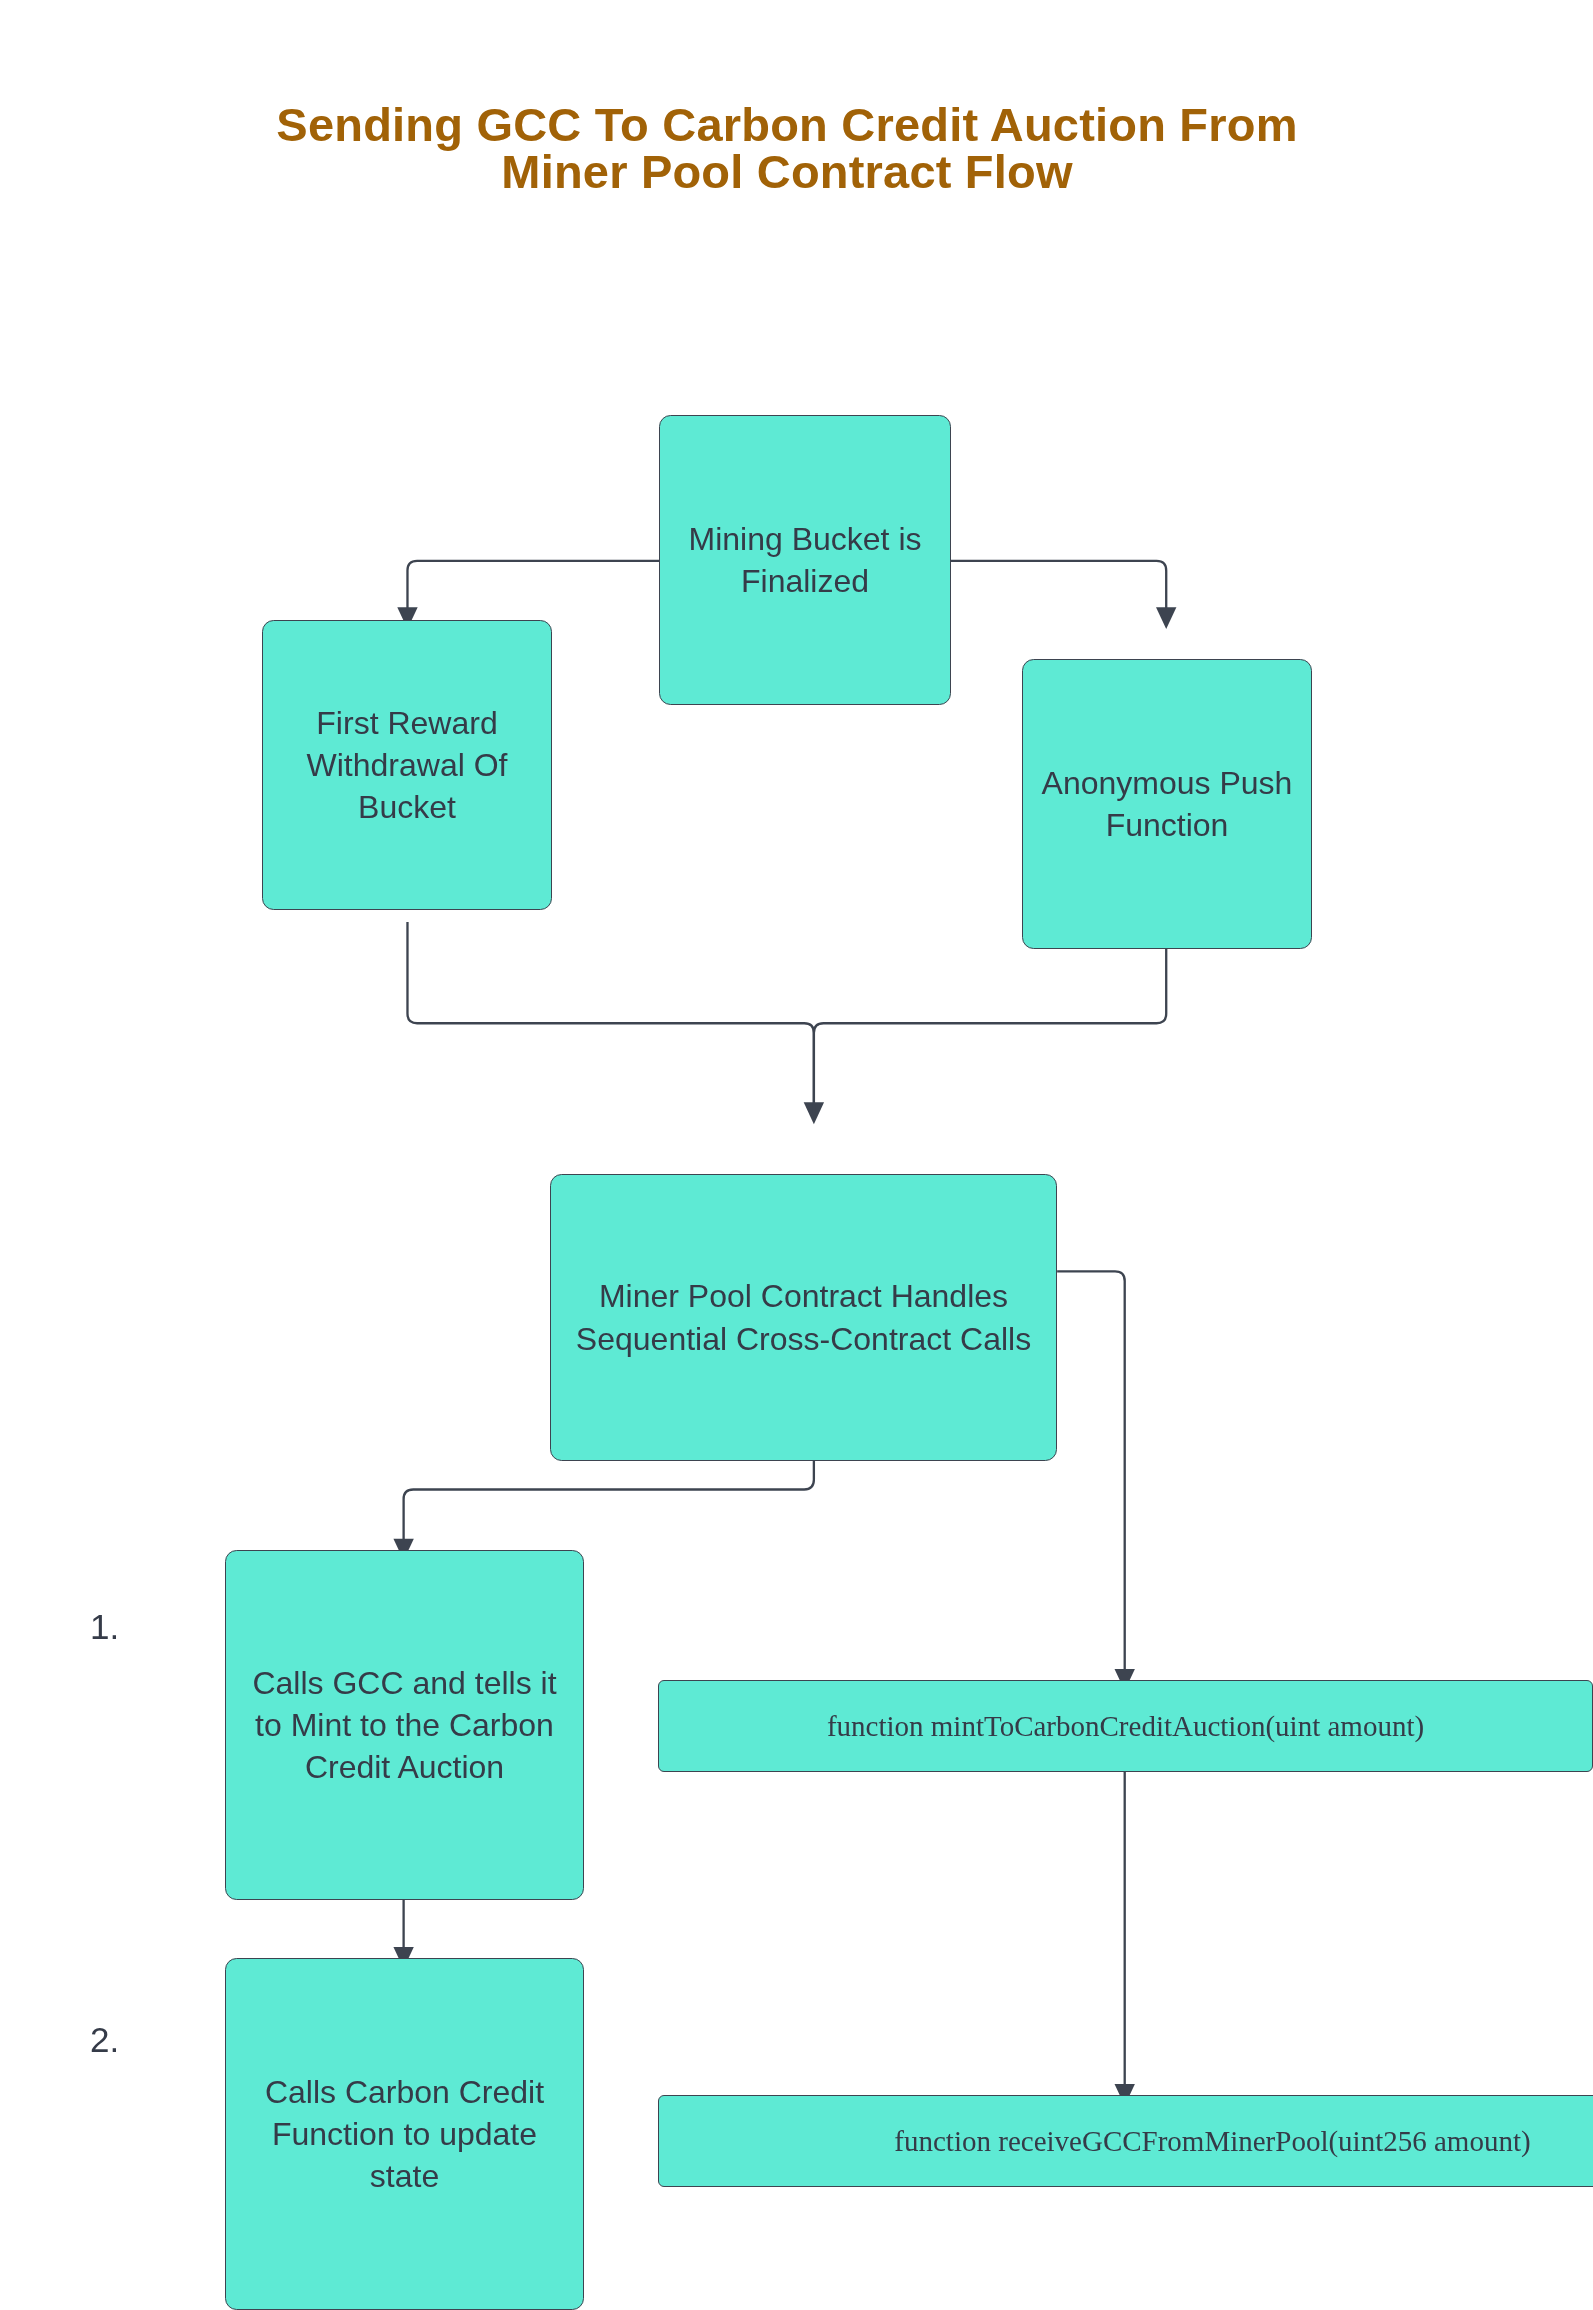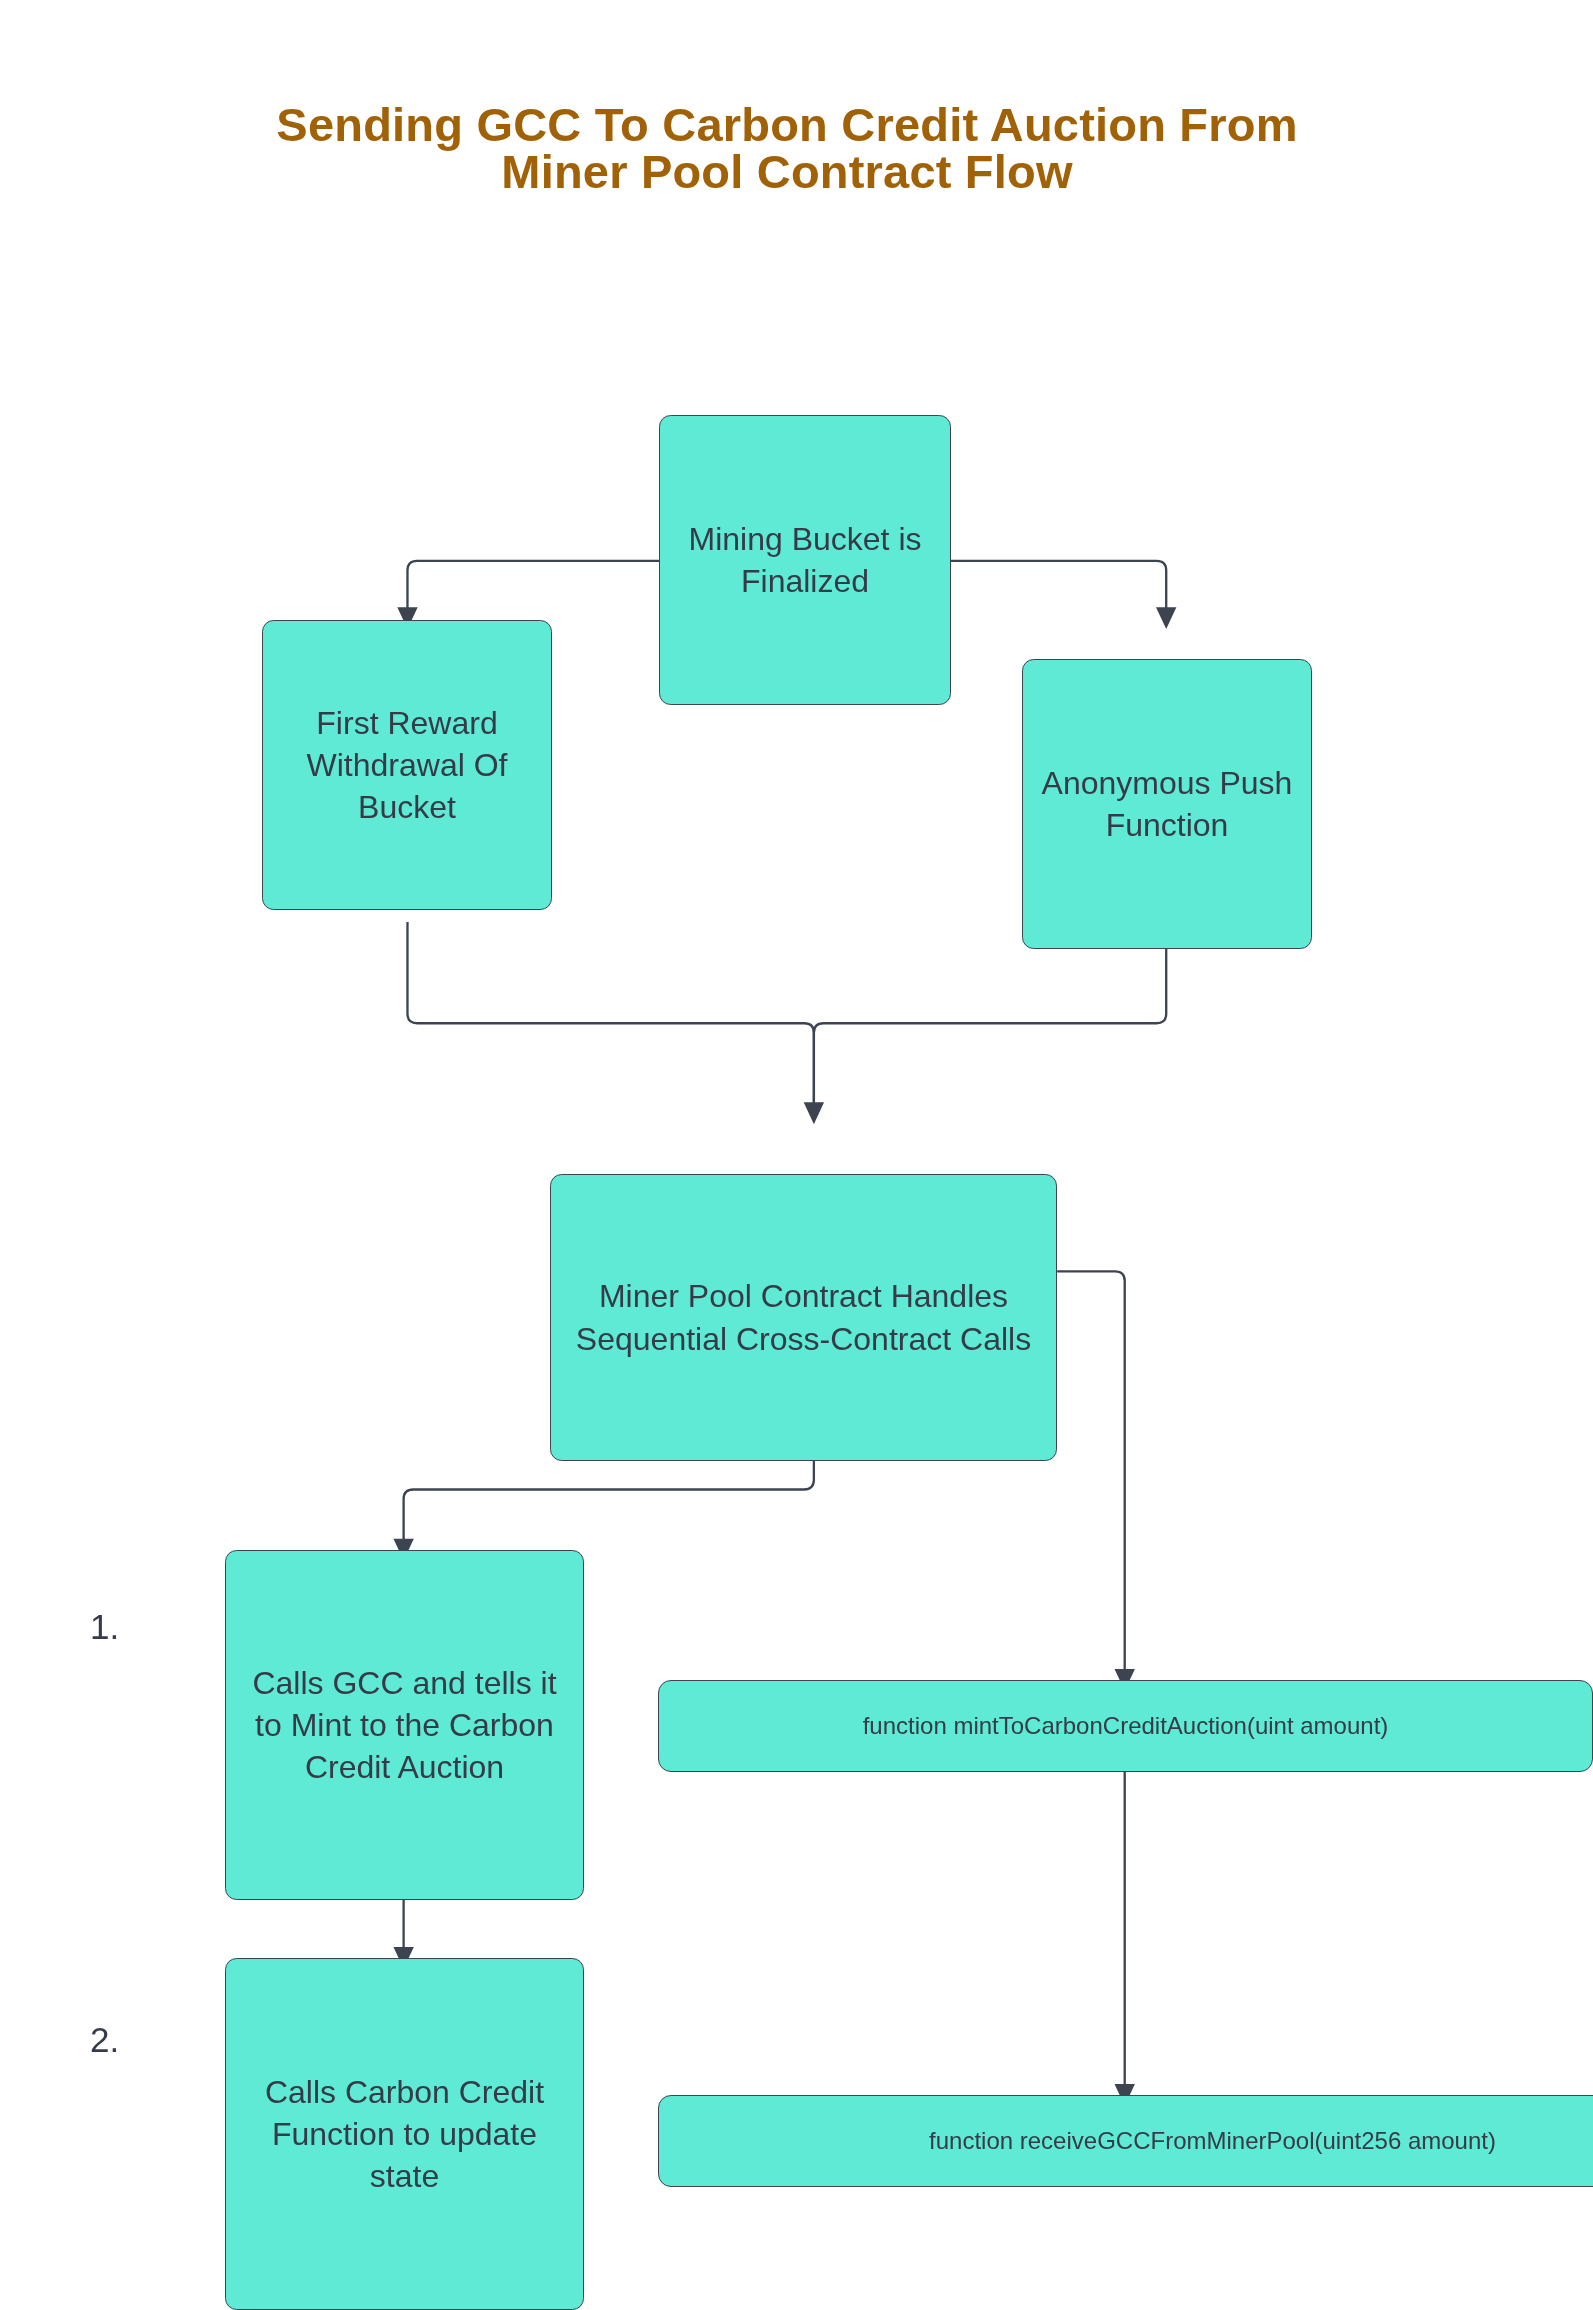--- a/index.html
+++ b/index.html
@@ -44,22 +44,23 @@
     display: flex;
     align-items: center;
     justify-content: center;
     text-align: center;
     color: #353b48;
     font-size: 32px;
     line-height: 1.32;
     padding: 5.8px 13.5px;
   }
   .node.wide {
-    font-size: 24px;
-    border-radius: 13px;
+    font-size: 29px;
+    border-radius: 6px;
+    font-family: Liberation Serif, serif;
   }
   .step-label {
     position: absolute;
     color: #353b48;
     font-size: 35px;
     line-height: 1;
   }
 </style>
 </head>
 <body>

